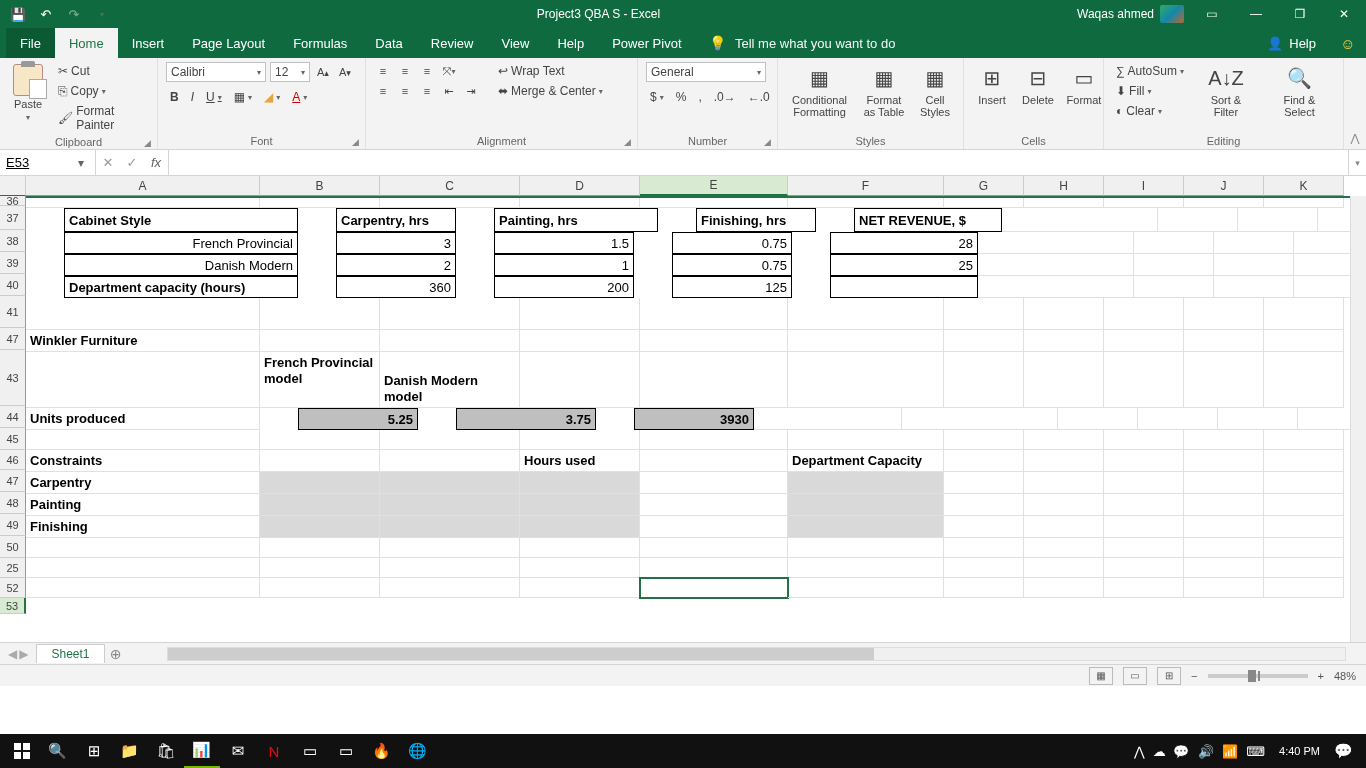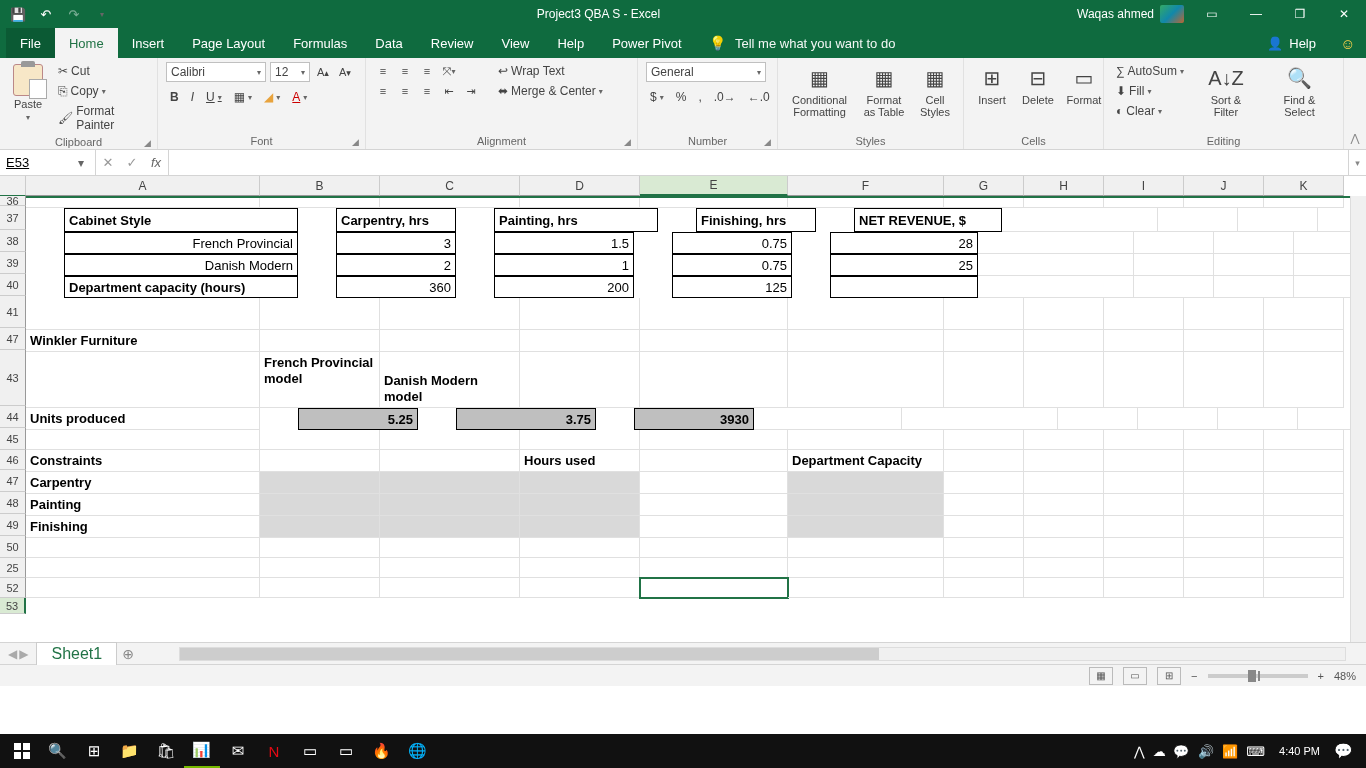--- a/index.html
+++ b/index.html
@@ -83,21 +83,21 @@
 .bl { border-left: 1px solid #000; }
 .br { border-right: 1px solid #000; margin-left: 38px; }
 .shaded { background: #bfbfbf; }
 .shaded2 { background: #d9d9d9; }
 .active-cell { outline: 2px solid #217346; outline-offset: -1px; background: #fff; }
 .vscroll { position: absolute; right: 0; top: 20px; bottom: 0; width: 16px; background: #f0f0f0; border-left: 1px solid #ddd; }
 
 
 .sheet-bar { height: 22px; background: #f3f3f3; border-top: 1px solid #d4d4d4; display: flex; align-items: center; font-size: 12px; }
 .sheet-nav { display: flex; gap: 2px; padding: 0 8px; color: #aaa; }
-.sheet-tab { background: #fff; border: 1px solid #ccc; border-bottom: none; padding: 2px 14px; font-size: 16px; color: #217346; cursor: pointer; }
+.sheet-tab { background: #fff; border: 1px solid #ccc; border-bottom: none; padding: 2px 14px; font-size: 12px; color: #217346; cursor: pointer; }
 .sheet-add { width: 22px; text-align: center; color: #888; cursor: pointer; font-size: 14px; }
 .hscroll { flex: 1; margin: 0 20px 0 40px; height: 14px; background: #f0f0f0; border: 1px solid #ddd; position: relative; }
 .hscroll .thumb { position: absolute; left: 0; top: 0; bottom: 0; width: 60%; background: #cdcdcd; }
 
 
 .status-bar { height: 22px; background: #f3f3f3; border-top: 1px solid #d4d4d4; display: flex; align-items: center; justify-content: flex-end; gap: 10px; padding: 0 10px; font-size: 11px; color: #555; }
 .view-btn { width: 24px; height: 18px; border: 1px solid #bbb; display: flex; align-items: center; justify-content: center; font-size: 10px; cursor: pointer; }
 .zoom-slider { width: 100px; height: 4px; background: #ccc; position: relative; }
 .zoom-slider .tk { position: absolute; top: -3px; width: 2px; height: 10px; background: #888; left: 50%; }
 .zoom-slider .th { position: absolute; top: -4px; width: 8px; height: 12px; background: #888; left: 40%; }

